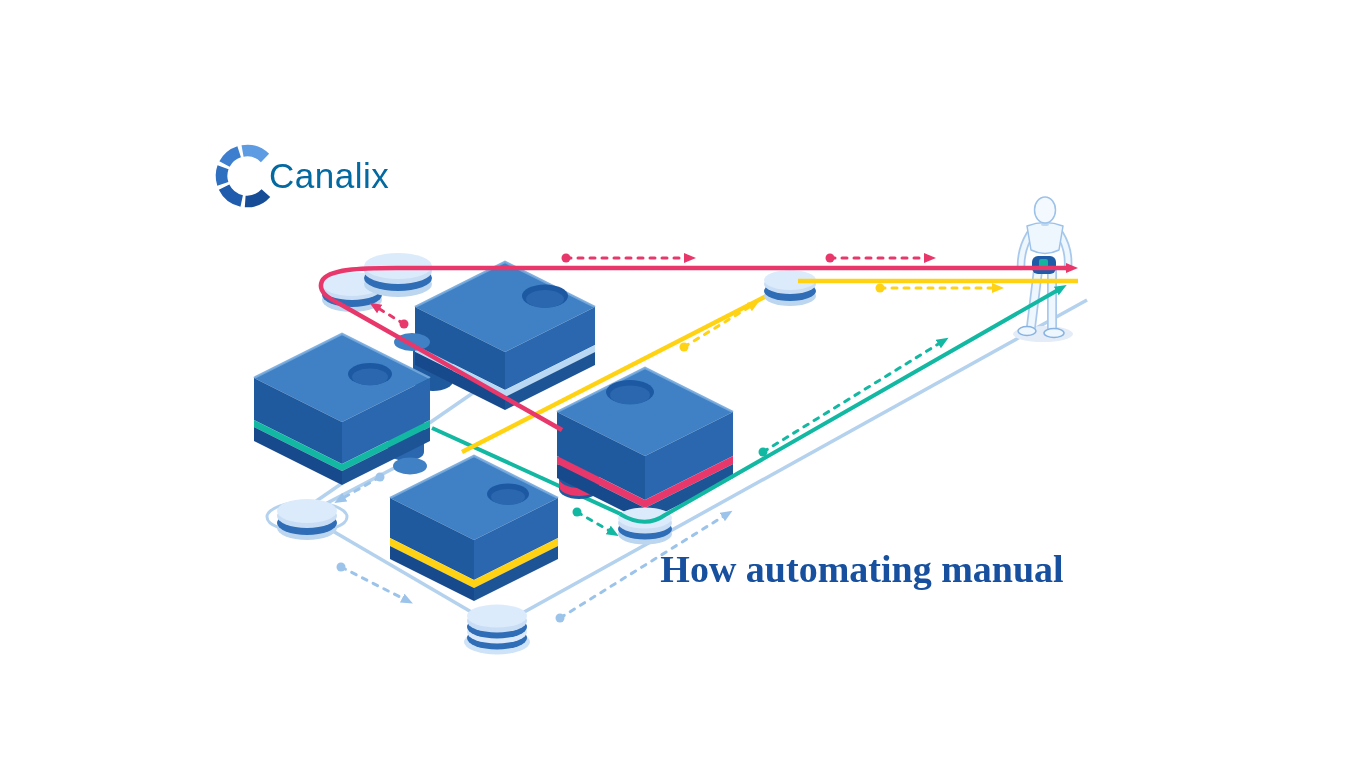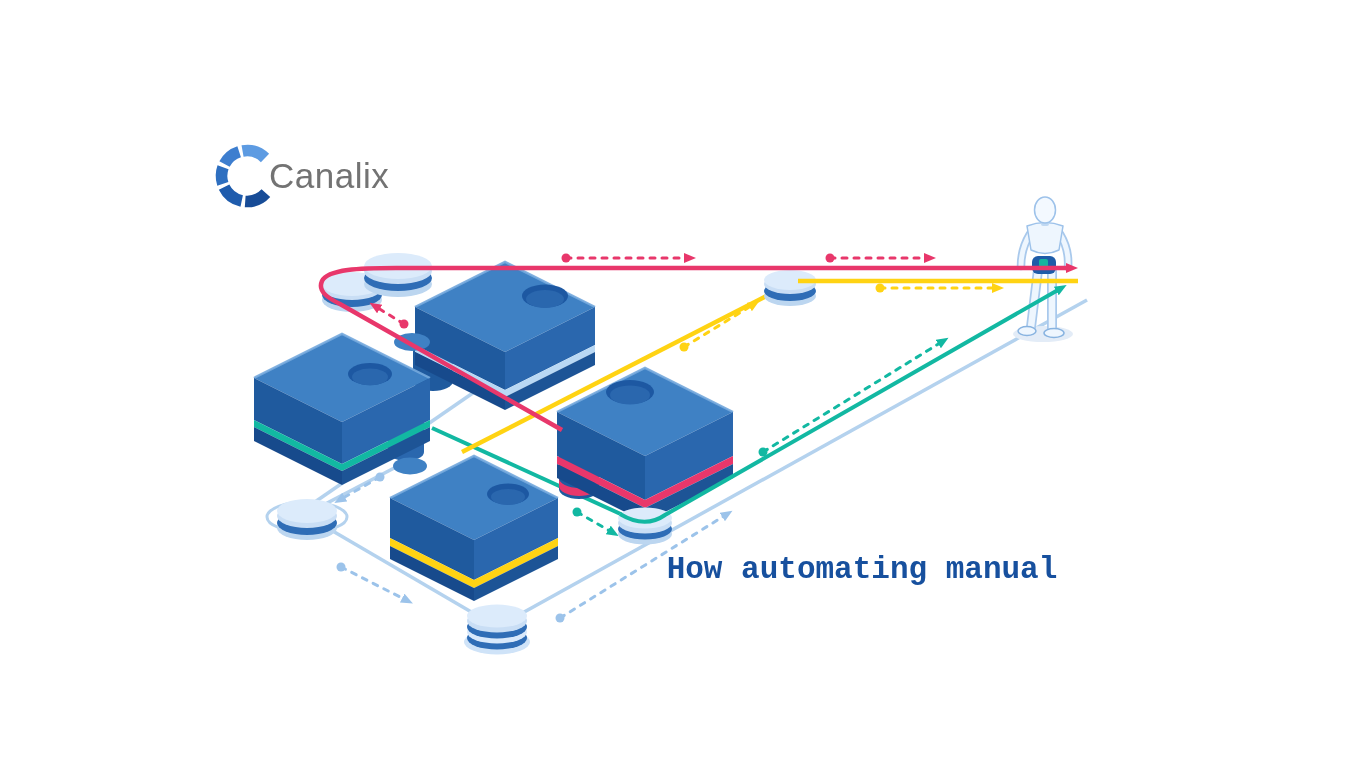--- a/index.html
+++ b/index.html
@@ -1,24 +1,24 @@
 <!DOCTYPE html>
 <html><head>
 <meta charset="utf-8">
 <style>
   html,body{margin:0;padding:0;background:#ffffff;}
   body{width:1366px;height:768px;position:relative;overflow:hidden;
        font-family:"Liberation Sans",sans-serif;}
   .stage{position:absolute;inset:0;width:1366px;height:768px;}
   .logo{position:absolute;left:212px;top:141px;display:flex;align-items:center;height:70px;}
-  .logo-text{font-size:35px;color:#737373;letter-spacing:0.5px;margin-left:-13px;
+  .logo-text{font-size:35px;color:#0369a1;letter-spacing:0.5px;margin-left:-13px;
              font-family:"Liberation Sans",sans-serif;font-weight:400;}
   .headline{position:absolute;left:588px;top:551px;width:548px;text-align:center;
-            color:#17509e;font-size:31px;line-height:37px;font-weight:700;
-            font-family:Liberation Mono, monospace;}
+            color:#17509e;font-size:38px;line-height:37px;font-weight:700;
+            font-family:Liberation Serif, serif;}
   svg{display:block;}
 </style>
 </head>
 <body>
 
 <div class="stage">
 
   <div class="logo">
     <svg width="70" height="70" viewBox="0 0 66 66">
       <path d="M 49.97,16.03 A 24 24 0 0 0 28.8,9.4" stroke="#5d9be2" stroke-width="11" fill="none"></path>

